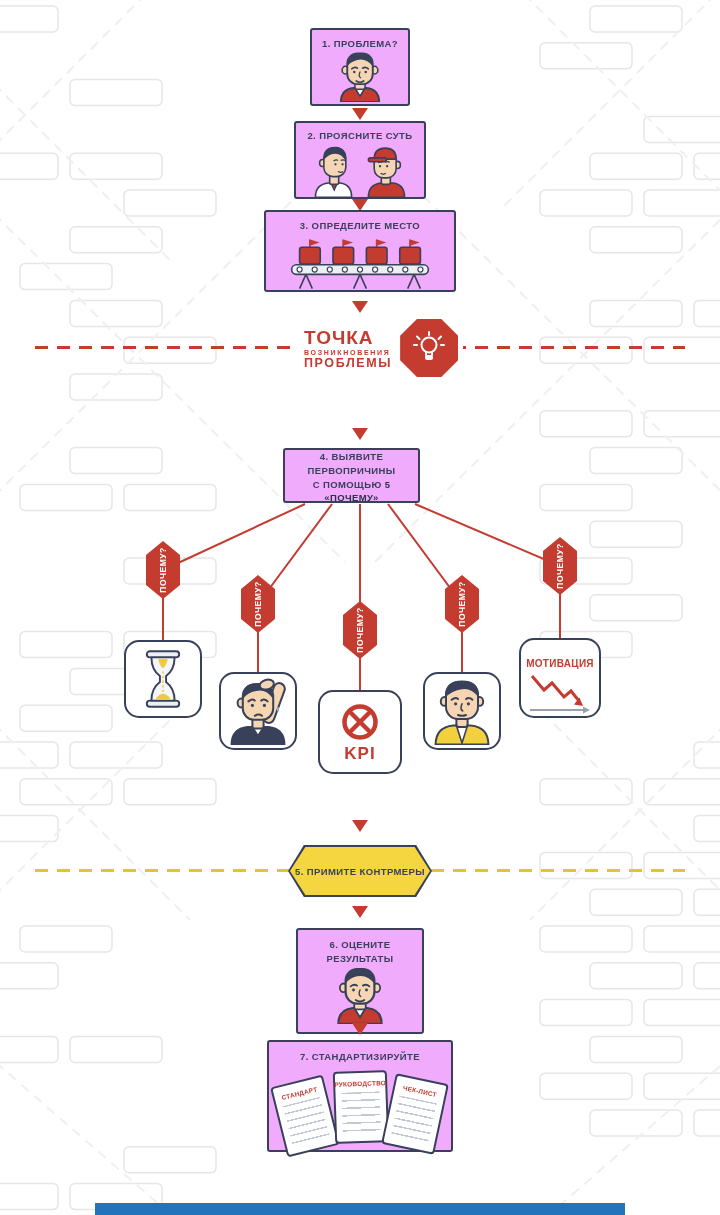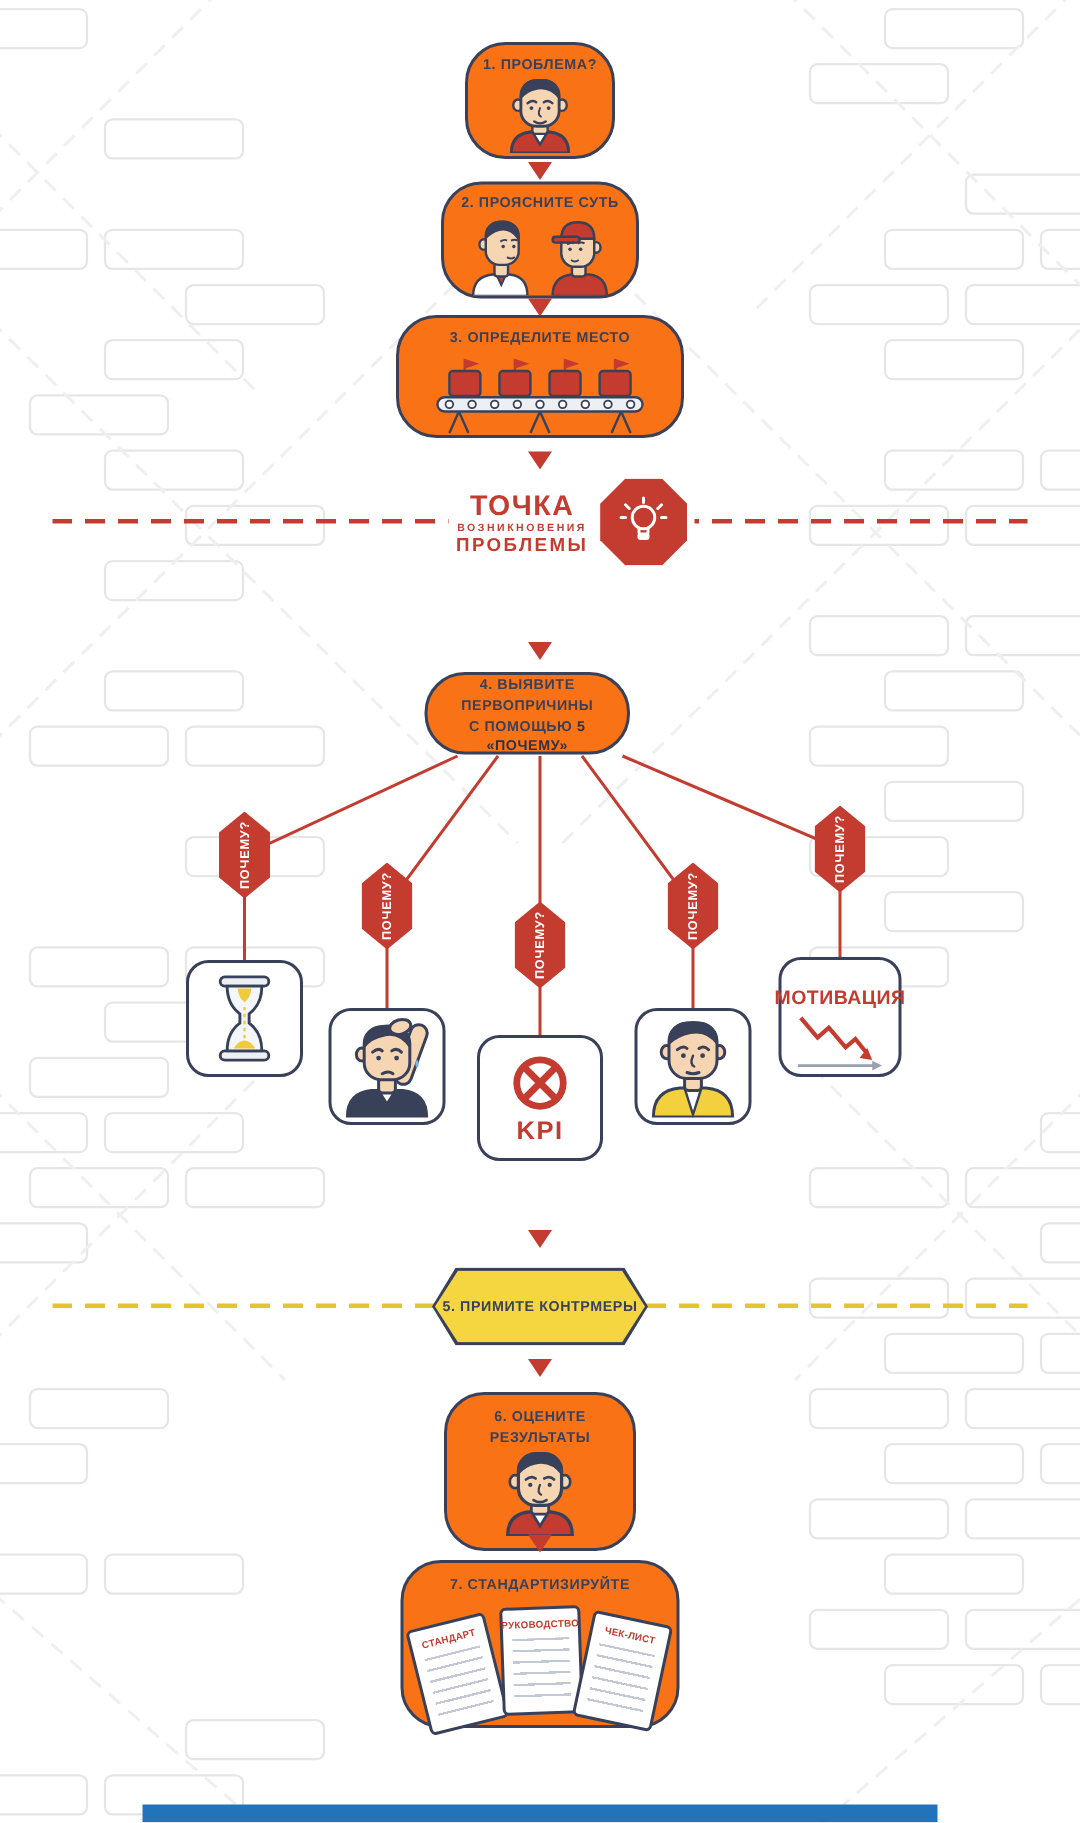--- a/index.html
+++ b/index.html
@@ -3,51 +3,51 @@
 <meta charset="utf-8">
 <style>
   *{margin:0;padding:0;box-sizing:border-box}
   html,body{background:#ffffff}
   body{font-family:"Liberation Sans",sans-serif}
   #canvas{position:relative;width:720px;height:1215px;margin:0 auto;overflow:hidden;background:#fff}
   .layer{position:absolute;left:0;top:0;width:720px;height:1215px;pointer-events:none}
   #bricks rect{fill:#ffffff;stroke:#e6e6e6;stroke-width:1.5}
   #diagonals path{stroke:#efefef;stroke-width:2;fill:none;stroke-dasharray:10 7}
 
-  .stepbox{position:absolute;background:#f97316;border:2px solid #39415a;border-radius:27px;
+  .stepbox{position:absolute;background:#f0abfc;border:2px solid #39415a;border-radius:3px;
     display:flex;flex-direction:column;align-items:center;z-index:3}
   .steplabel{font-size:9.5px;font-weight:bold;color:#39415a;letter-spacing:.4px;margin-top:8px;
     text-align:center;line-height:1.45}
   .emph{font-weight:700;color:#2c3348}
 
   .arr{position:absolute;width:0;height:0;border-left:8px solid transparent;border-right:8px solid transparent;
     border-top:12px solid #c43b30;z-index:3}
 
   .dash{position:absolute;height:3px;z-index:1}
   .red-dash{background:repeating-linear-gradient(90deg,#c43b30 0 13px,transparent 13px 22px)}
   .yellow-dash{background:repeating-linear-gradient(90deg,#e4c531 0 13px,transparent 13px 22px)}
 
   .badge-group{position:absolute;left:299px;top:316px;display:flex;align-items:center;gap:8px;
     z-index:3;background:#fff;padding:3px 5px}
-  .badge-text{text-align:center;color:#c43b30}
+  .badge-text{text-align:left;color:#c43b30}
   .bt1{font-size:19px;font-weight:900;letter-spacing:1px}
   .bt2{font-size:7px;font-weight:bold;letter-spacing:1.7px}
   .bt3{font-size:12.5px;font-weight:900;letter-spacing:1.6px}
   .octagon{width:58px;height:58px;background:#c43b30;display:flex;align-items:center;justify-content:center;
     clip-path:polygon(29% 0,71% 0,100% 29%,100% 71%,71% 100%,29% 100%,0 71%,0 29%)}
 
   .hex{position:absolute;width:34px;height:58px;background:#c43b30;
     clip-path:polygon(50% 0,100% 24%,100% 76%,50% 100%,0 76%,0 24%);
     display:flex;align-items:center;justify-content:center;z-index:3}
   .hex span{transform:rotate(-90deg);color:#fff;font-size:8.5px;font-weight:bold;letter-spacing:.5px;white-space:nowrap}
 
   .causebox{position:absolute;background:#fff;border:2px solid #39415a;border-radius:15px;
     display:flex;flex-direction:column;align-items:center;justify-content:center;z-index:3}
   .kpi-label{color:#c43b30;font-weight:700;font-size:17px;letter-spacing:1px;margin-top:1px}
-  .motiv-label{color:#c43b30;font-weight:900;font-size:13px;letter-spacing:.3px;margin:17px 0 1px}
+  .motiv-label{color:#c43b30;font-weight:900;font-size:10px;letter-spacing:.3px;margin:17px 0 1px}
 
   .yhex{position:absolute;left:288px;top:845px;width:144px;height:52px;z-index:3}
   .yhex .shell{position:absolute;inset:0;background:#39415a;
     clip-path:polygon(11% 0,89% 0,100% 50%,89% 100%,11% 100%,0 50%)}
   .yhex .fill{position:absolute;inset:2px;background:#f5d640;
     clip-path:polygon(11% 0,89% 0,100% 50%,89% 100%,11% 100%,0 50%)}
   .yhex .lbl{position:absolute;inset:0;display:flex;align-items:center;justify-content:center;
     font-size:9.5px;font-weight:bold;color:#39415a;letter-spacing:.4px}
 
   .pages{position:relative;width:180px;height:100px;margin-top:2px}

